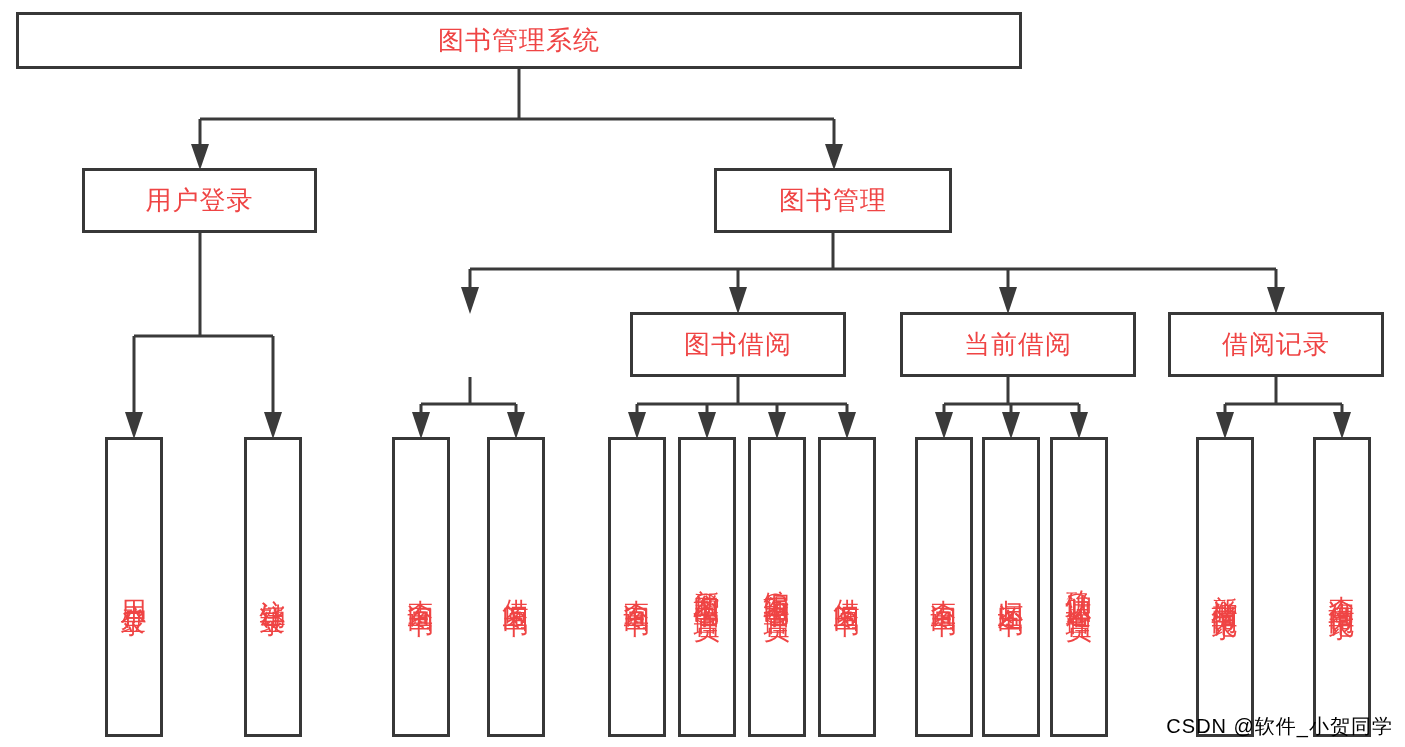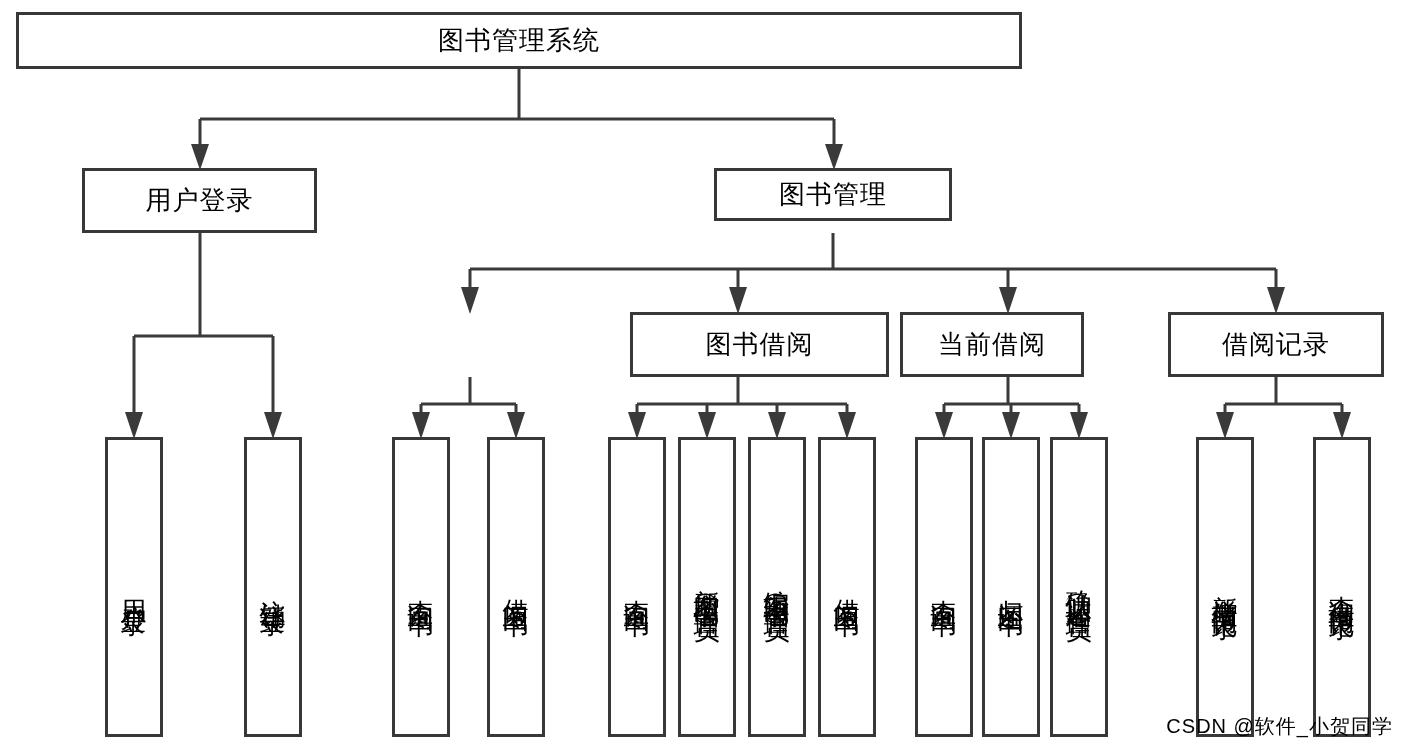--- a/index.html
+++ b/index.html
@@ -6,21 +6,21 @@
   .stage{
     position:relative;width:1405px;height:747px;background:#ffffff;
     font-family:"Liberation Sans","DejaVu Sans",sans-serif;overflow:hidden;
   }
   .wires{position:absolute;left:0;top:0;width:1405px;height:747px;}
   .wire{fill:none;stroke:#3a3a3a;stroke-width:3;}
   .head{fill:#3a3a3a;stroke:none;}
   .box{
     position:absolute;box-sizing:border-box;background:#ffffff;
     border:3px solid #383838;display:flex;align-items:center;justify-content:center;
-    color:#000000;
+    color:#ef4444;
   }
   .hlbl{font-size:26px;letter-spacing:1px;white-space:nowrap;}
   .vlbl{
     writing-mode:vertical-rl;text-orientation:mixed;
     font-size:26px;letter-spacing:4px;line-height:1;white-space:nowrap;
   }
   .watermark{
     position:absolute;right:12px;bottom:7px;font-size:20px;
     color:#000000;letter-spacing:1px;white-space:nowrap;
   }
@@ -73,28 +73,28 @@
     </g>
   </svg>
 
   <div class="box" style="left:16px;top:12px;width:1006px;height:57px">
     <span class="hlbl">图书管理系统</span>
   </div>
 
   <div class="box" style="left:82px;top:168px;width:235px;height:65px">
     <span class="hlbl">用户登录</span>
   </div>
-  <div class="box" style="left:714px;top:168px;width:238px;height:53px">
+  <div class="box" style="left:714px;top:168px;width:238px;height:65px">
     <span class="hlbl">图书管理</span>
   </div>
 
-  <div class="box" style="left:630px;top:312px;width:259px;height:65px">
+  <div class="box" style="left:630px;top:312px;width:216px;height:65px">
     <span class="hlbl">图书借阅</span>
   </div>
-  <div class="box" style="left:900px;top:312px;width:184px;height:65px">
+  <div class="box" style="left:900px;top:312px;width:236px;height:65px">
     <span class="hlbl">当前借阅</span>
   </div>
   <div class="box" style="left:1168px;top:312px;width:216px;height:65px">
     <span class="hlbl">借阅记录</span>
   </div>
 
   <div class="box vbox" style="left:105px;top:437px;width:58px;height:300px">
     <span class="vlbl">用户登录</span>
   </div>
   <div class="box vbox" style="left:244px;top:437px;width:58px;height:300px">

